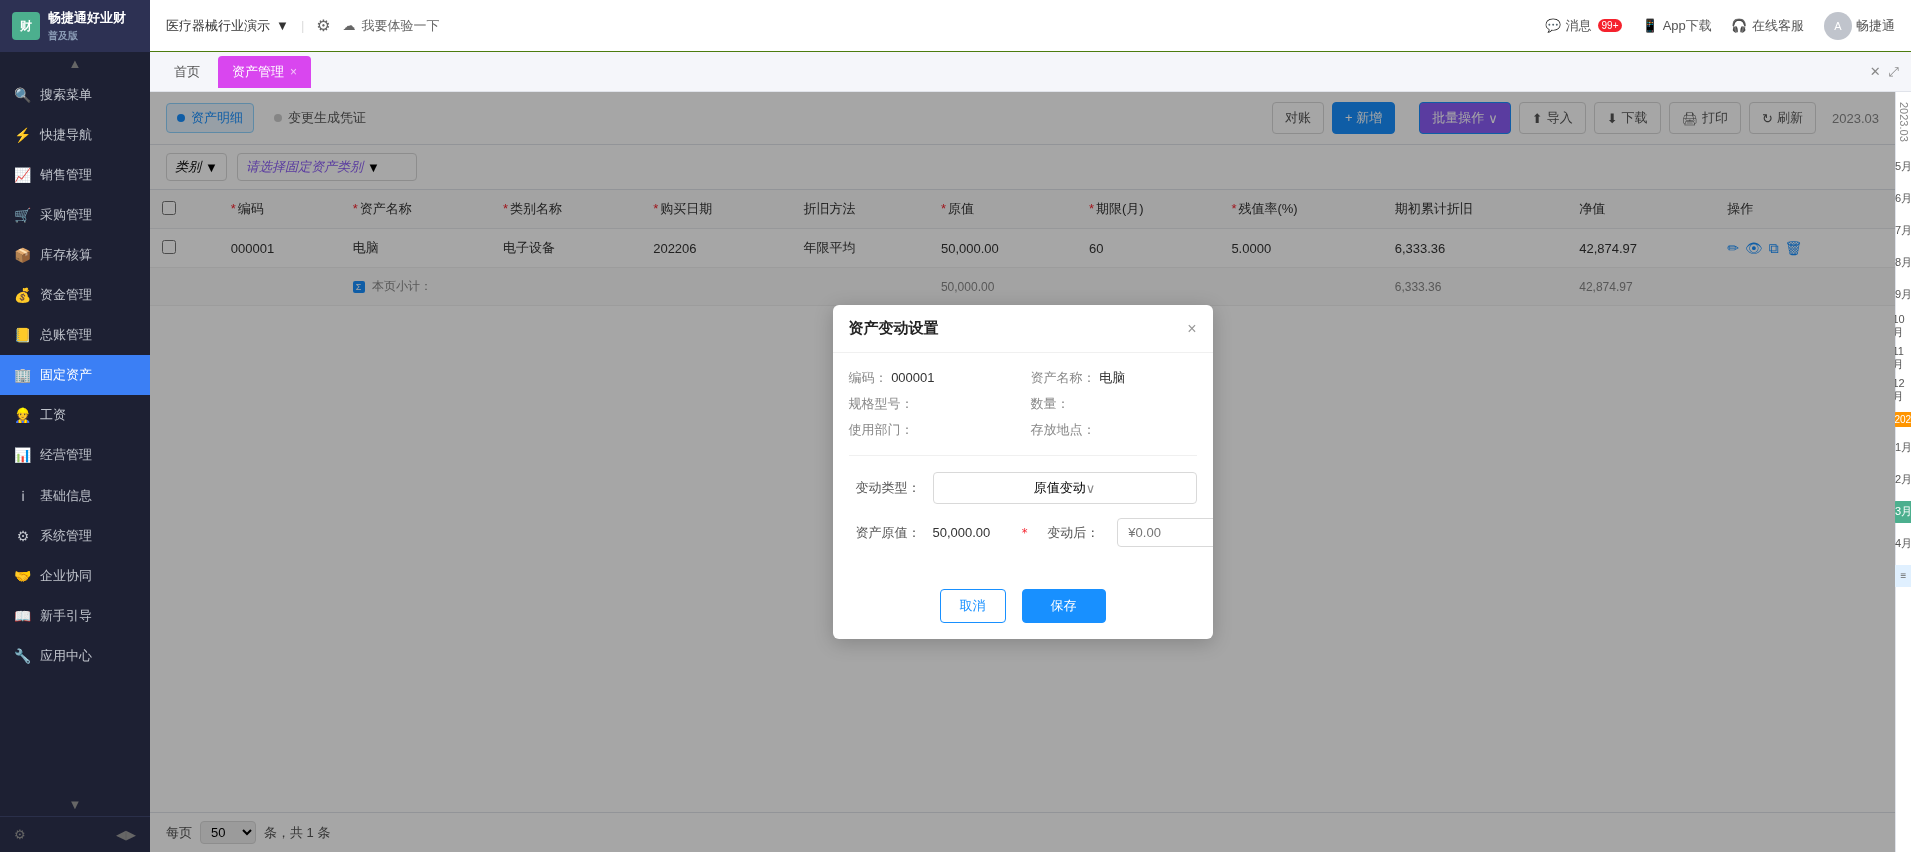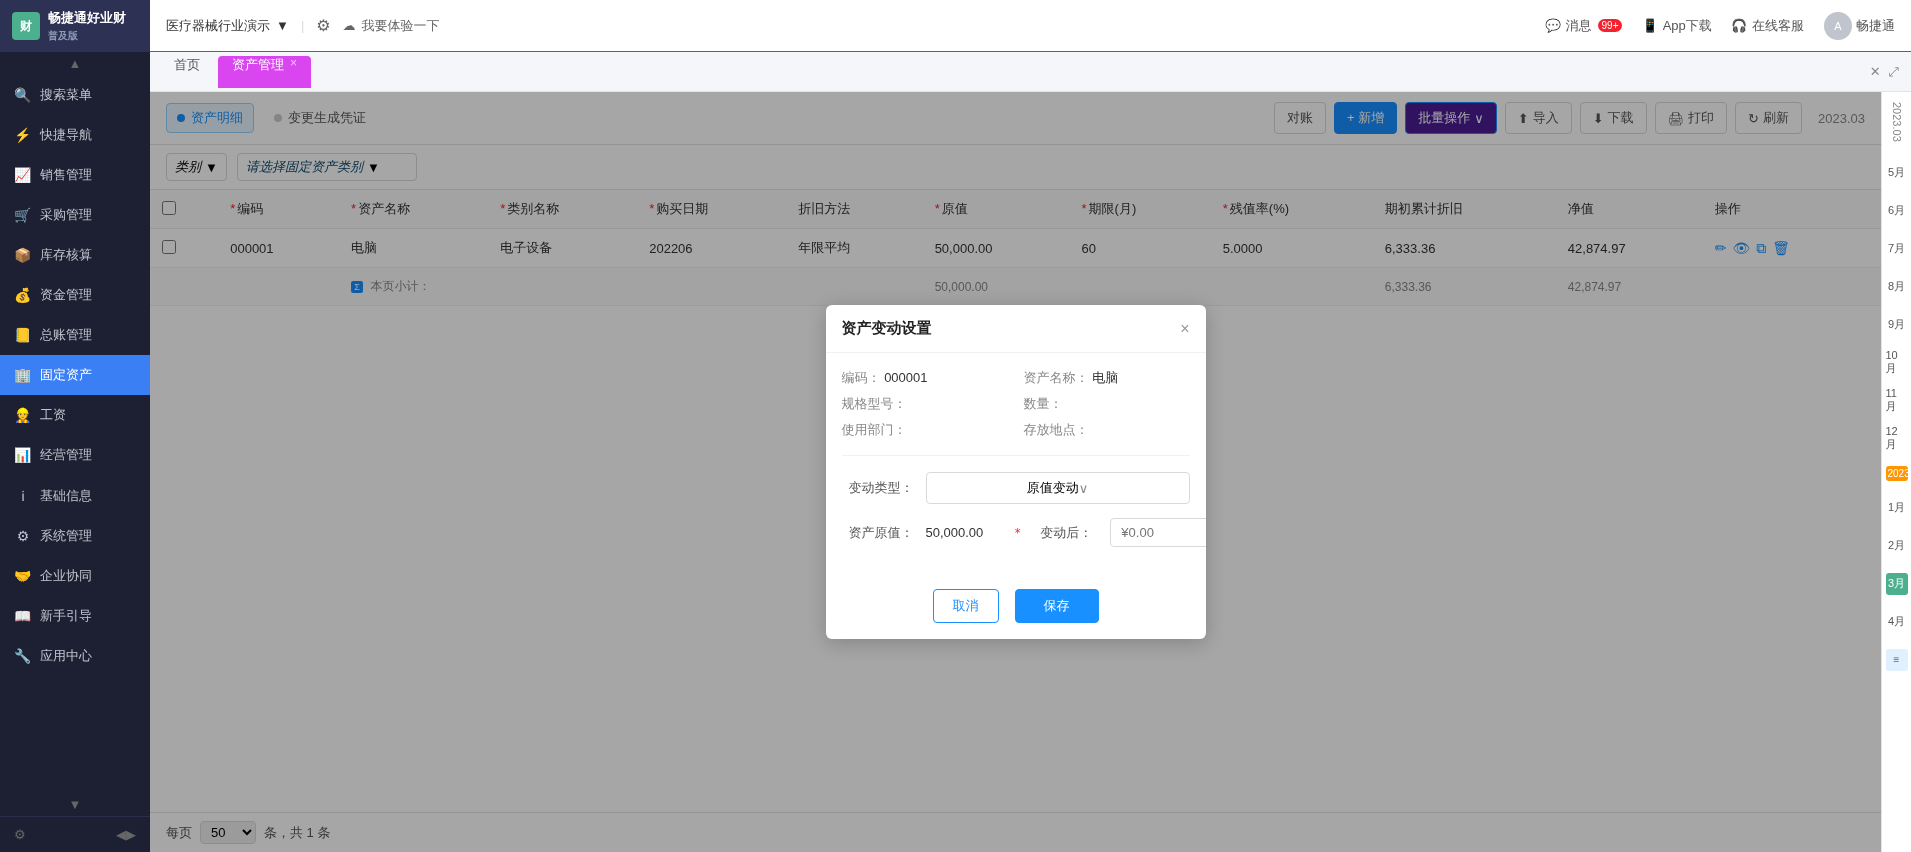--- a/index.html
+++ b/index.html
@@ -139,20 +139,21 @@
       display: flex;
       align-items: center;
       padding: 0 0 0 10px;
       border-bottom: 1px solid #e0e3ea;
       flex-shrink: 0;
       gap: 4px;
     }
     .tab {
       height: 32px;
       display: flex;
+      align-items: center;
       padding: 0 14px;
       border-radius: 4px 4px 0 0;
       font-size: 13px;
       cursor: pointer;
       color: #555;
       background: transparent;
     }
     .tab.active {
       background: #d946ef;
       color: #fff;
@@ -173,30 +174,30 @@
     
     .content {
       flex: 1;
       display: flex;
       overflow: hidden;
       position: relative;
     }
 
     
     .right-sidebar {
-      width: 30px;
+      width: 16px;
       background: #fff;
       border-left: 1px solid #e0e3ea;
       display: flex;
       flex-direction: column;
       align-items: center;
       font-size: 11px;
       color: #666;
       padding-top: 6px;
-      gap: 16px;
+      gap: 10px;
       flex-shrink: 0;
     }
     .right-sidebar-date {
       writing-mode: vertical-rl;
       font-size: 11px;
       color: #888;
       padding: 4px 2px;
     }
     .right-sidebar-day {
       width: 22px;
@@ -282,23 +283,24 @@
       background: #1890ff;
       color: #fff;
       border-color: #1890ff;
     }
     .btn-default {
       background: #fff;
       color: #555;
       border-color: #d9d9d9;
     }
     .btn-batch {
-      background: #4c1d95;
+      background: #8b5cf6;
       color: #fff;
       border-color: #1890ff;
+      margin-left: 16px;
     }
 
     
     .filter-bar {
       background: #fff;
       padding: 8px 16px;
       display: flex;
       align-items: center;
       gap: 10px;
       border-bottom: 1px solid #e0e3ea;
@@ -669,21 +671,21 @@
           <span style="font-size:13px;color:#888;margin-left:8px;">2023.03</span>
         </div>
       </div>
 
       <div class="filter-bar">
         <div class="filter-select">
           <span>类别</span>
           <span>▼</span>
         </div>
         <div class="filter-select" style="min-width:180px;">
-          <span style="color:#0c4a6e;">请选择固定资产类别</span>
+          <span style="color:#8b5cf6;">请选择固定资产类别</span>
           <span>▼</span>
         </div>
       </div>
 
       <div class="table-wrapper">
         <table>
           <thead>
             <tr>
               <th><input type="checkbox" class="checkbox" style=""></th>
               <th><span class="required">*</span><span>编码</span></th>

